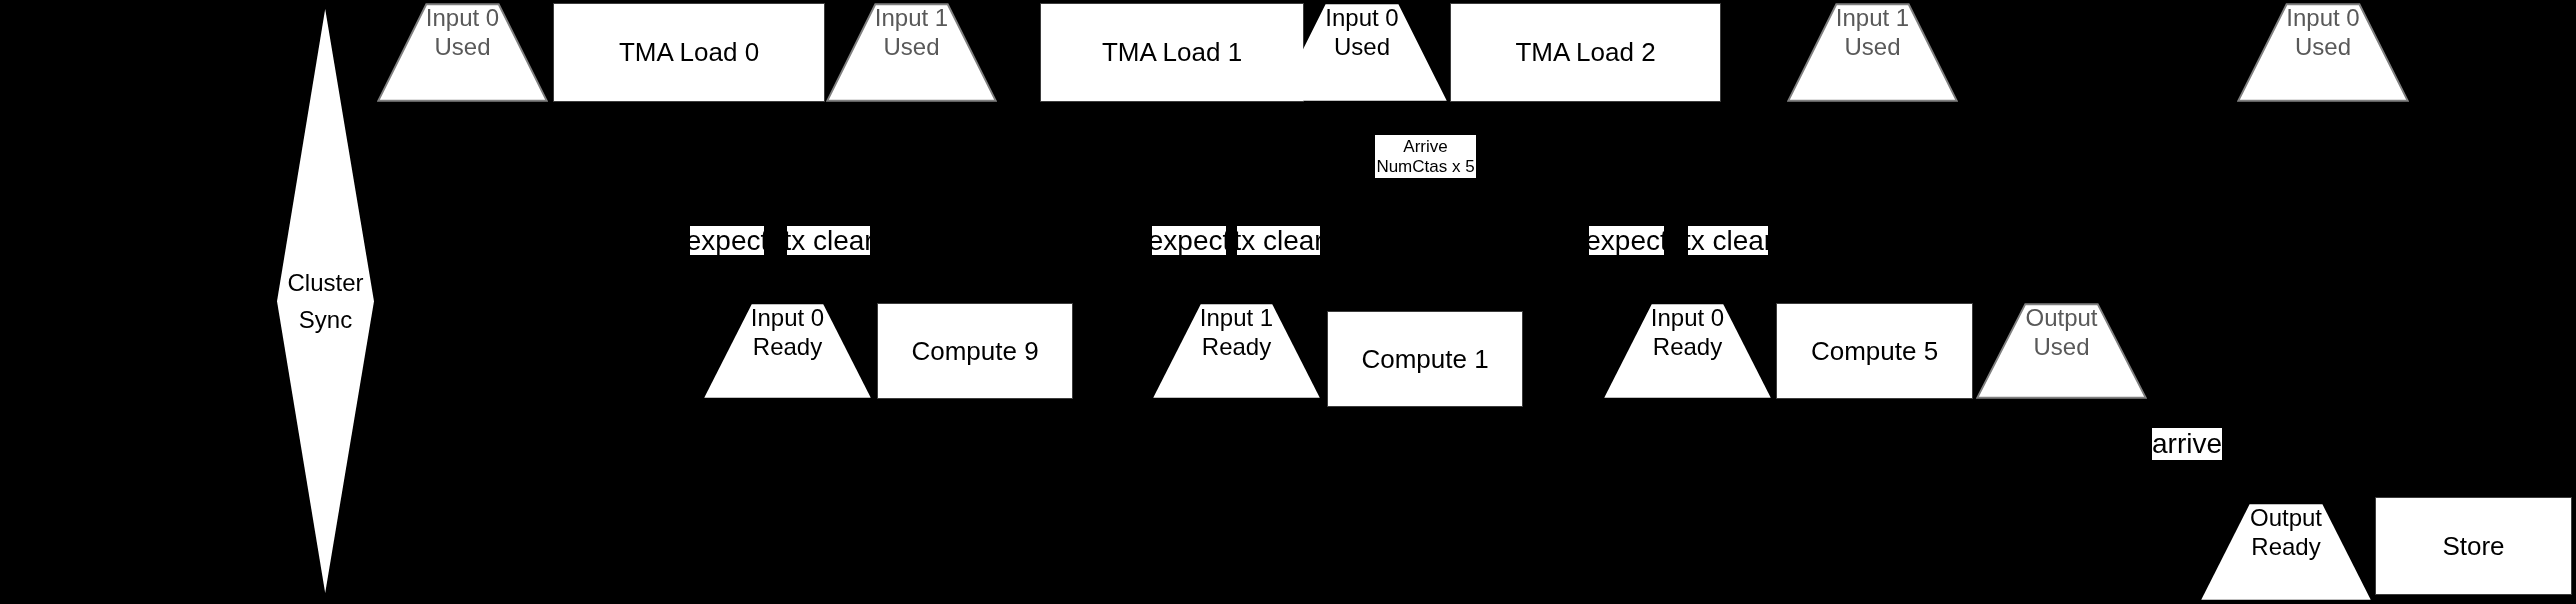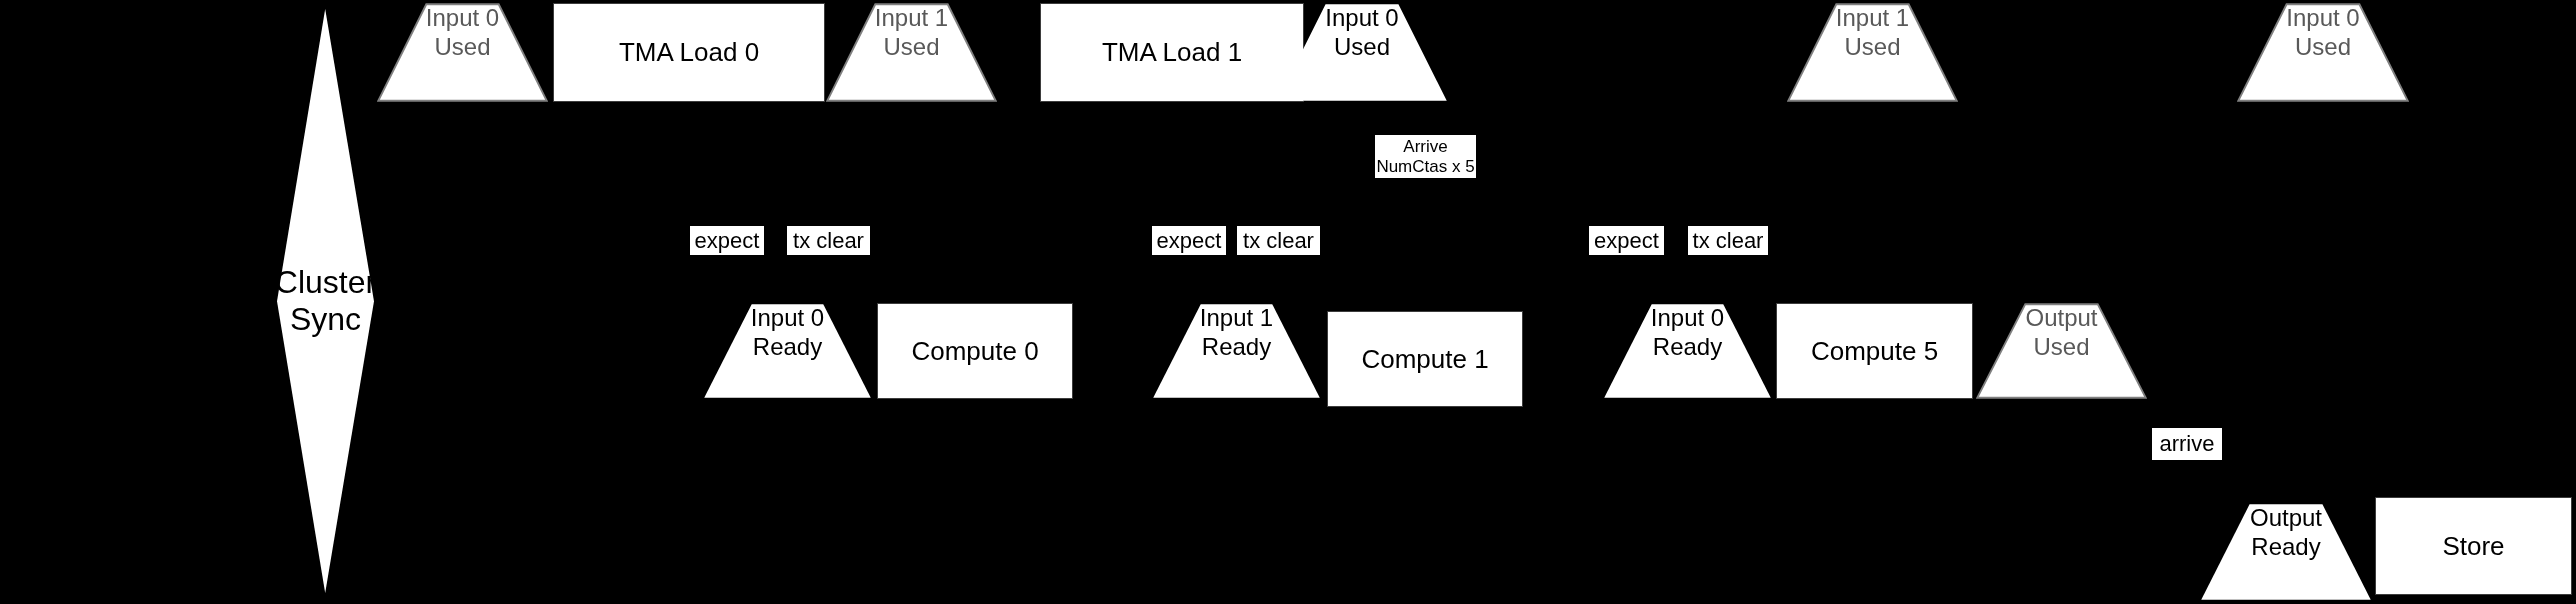--- a/index.html
+++ b/index.html
@@ -11,21 +11,21 @@
     font-family:"Liberation Sans", sans-serif;
   }
   .shape-svg{position:absolute;inset:0;width:100%;height:100%;display:block;}
 
   
   .diamond{position:absolute;}
   .diamond polygon{fill:var(--shape-fill,#fff);}
   .diamond-label{
     position:absolute;inset:0;
     display:flex;flex-direction:column;align-items:center;justify-content:center;
-    color:var(--text,#000);font-size:32px;line-height:37px;text-align:center;
+    color:var(--text,#000);font-size:24px;line-height:37px;text-align:center;
   }
 
   
   .trap{position:absolute;}
   .trap polygon{fill:var(--shape-fill,#fff);stroke:none;}
   .trap.muted polygon{stroke:var(--muted-border,#808080);stroke-width:3;}
   .trap-text{
     position:absolute;inset:0;
     display:flex;flex-direction:column;align-items:center;
     color:var(--text,#000);font-size:24px;line-height:29px;text-align:center;
@@ -42,21 +42,21 @@
     color:var(--text,#000);font-size:26px;
   }
 
   
   .tag{
     position:absolute;
     background:var(--shape-fill,#fff);
     border:1.2px solid #000;
     box-sizing:border-box;
     display:flex;align-items:center;justify-content:center;
-    color:var(--text,#000);font-size:22px;white-space:nowrap;
+    color:var(--text,#000);font-size:28px;white-space:nowrap;
   }
   .tag.twoline{flex-direction:column;font-size:17px;line-height:20px;text-align:center;}
   .tick{
     position:absolute;width:8px;height:5px;background:#000;
     transform:translateX(-50%);
   }
   .tick.t{top:-5px;}
   .tick.b{bottom:-5px;}
 </style>
 </head>
@@ -105,20 +105,23 @@
   <div class="trap" style="left:1276px;top:3.1px;width:172px;height:99px">
     <svg class="shape-svg" viewBox="0 0 274 158" preserveAspectRatio="none">
       <polygon points="79,2 195,2 272,156 2,156"></polygon>
     </svg>
     <div class="trap-text">
       <div>Input 0</div>
       <div>Used</div>
     </div>
   </div>
 
+  <div class="op" style="left:1450px;top:3.1px;width:271px;height:99px">
+    <span>TMA Load 2</span>
+  </div>
 
   <div class="trap muted" style="left:1787px;top:3.1px;width:171px;height:99px">
     <svg class="shape-svg" viewBox="0 0 274 158" preserveAspectRatio="none">
       <polygon points="79,2 195,2 272,156 2,156"></polygon>
     </svg>
     <div class="trap-text">
       <div>Input 1</div>
       <div>Used</div>
     </div>
   </div>
@@ -179,21 +182,21 @@
     <svg class="shape-svg" viewBox="0 0 274 158" preserveAspectRatio="none">
       <polygon points="79,2 195,2 272,156 2,156"></polygon>
     </svg>
     <div class="trap-text">
       <div>Input 0</div>
       <div>Ready</div>
     </div>
   </div>
 
   <div class="op" style="left:877px;top:303px;width:196px;height:96px">
-    <span>Compute 0</span>
+    <span>Compute 9</span>
   </div>
 
   <div class="trap" style="left:1152px;top:303px;width:169px;height:96px">
     <svg class="shape-svg" viewBox="0 0 274 158" preserveAspectRatio="none">
       <polygon points="79,2 195,2 272,156 2,156"></polygon>
     </svg>
     <div class="trap-text">
       <div>Input 1</div>
       <div>Ready</div>
     </div>

